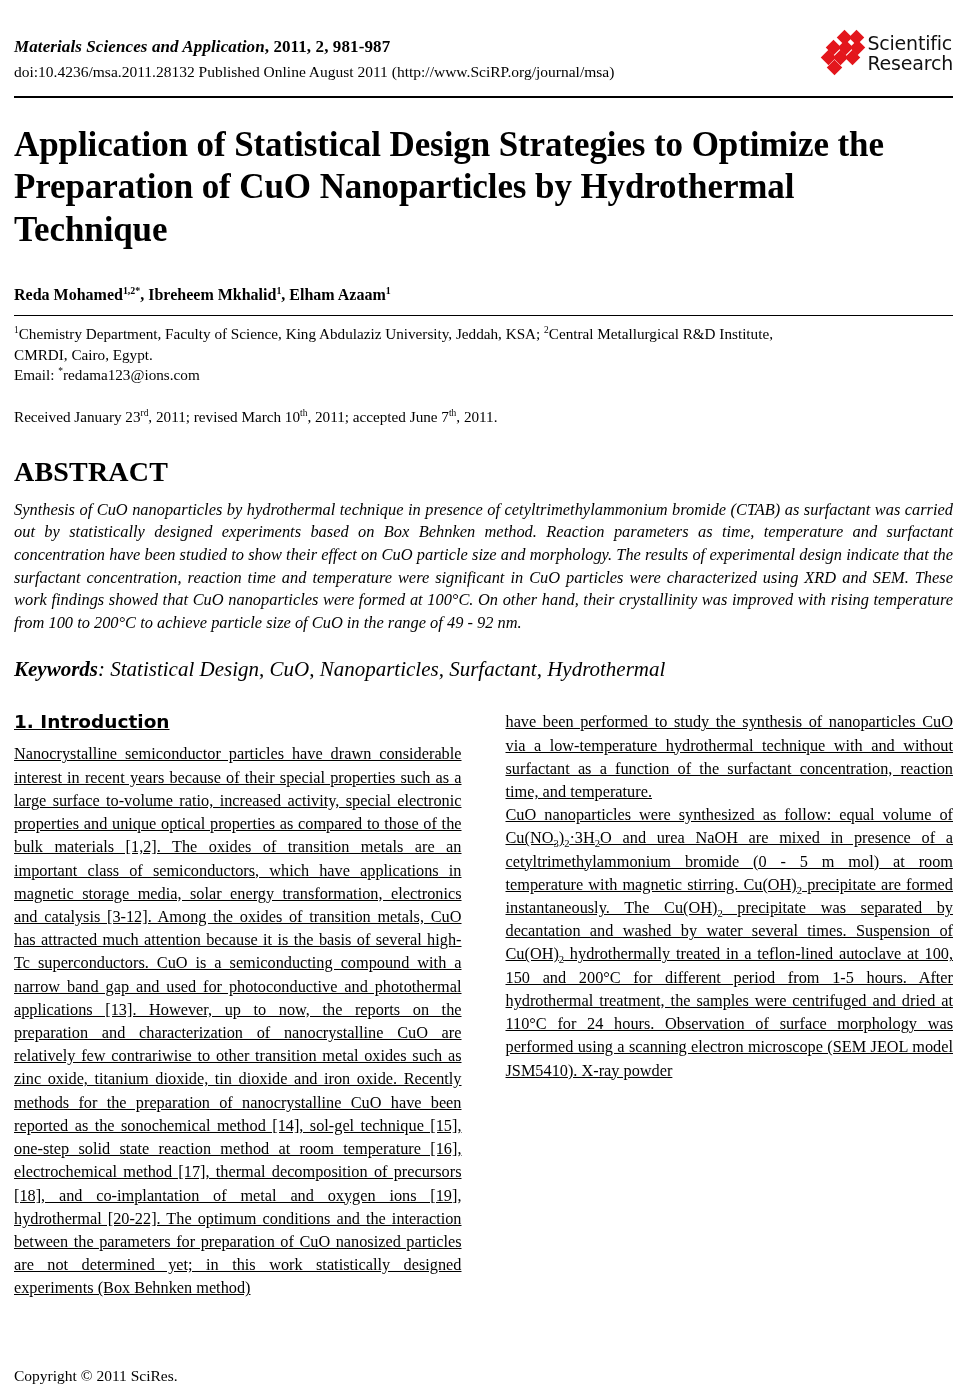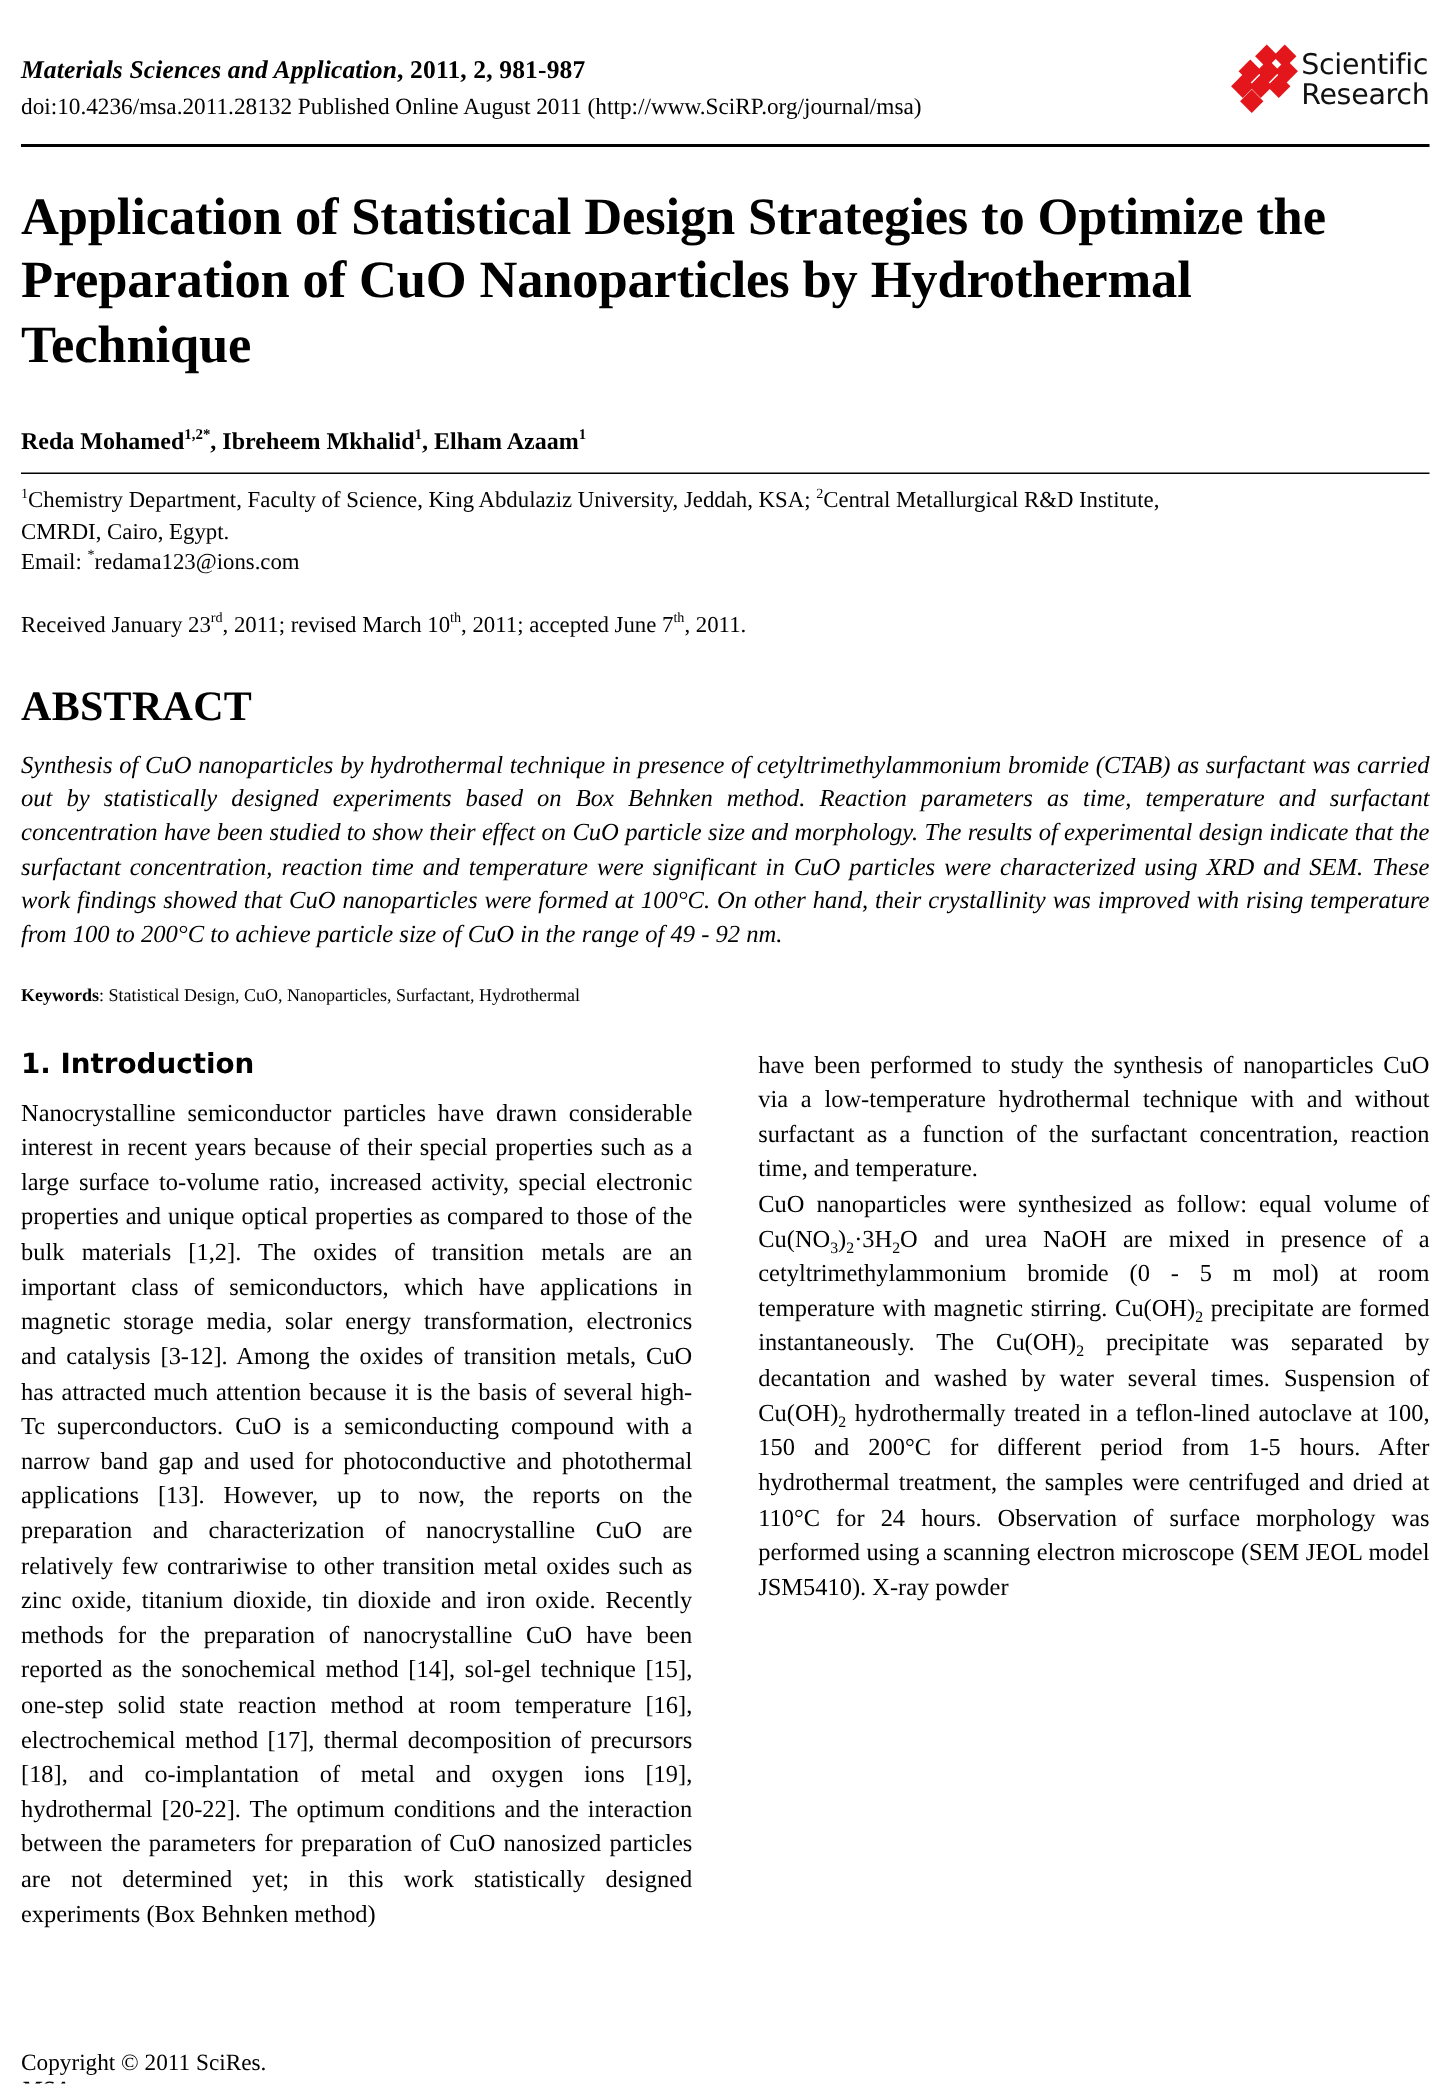--- a/index.html
+++ b/index.html
@@ -129,33 +129,35 @@
     letter-spacing: 0.2px;
   }
   .abstract-body {
     font-size: 16.4px;
     font-style: italic;
     line-height: 1.385;
     text-align: justify;
     margin-top: 11px;
   }
   .keywords {
-    font-size: 12px;
+    font-size: 21px;
+    font-style: italic;
     line-height: 1.4;
     margin-top: 20px;
   }
   .keywords b {
     font-weight: bold;
   }
 
   
   .columns {
     display: flex;
     gap: 44px;
     margin-top: 26px;
+    text-decoration: underline;
   }
   .col {
     width: 455px;
   }
   .sec-head {
     font-family: "DejaVu Sans", "Liberation Sans", sans-serif;
     font-size: 18.5px;
     font-weight: bold;
     line-height: 1.25;
     margin: 0 0 9px 0;

